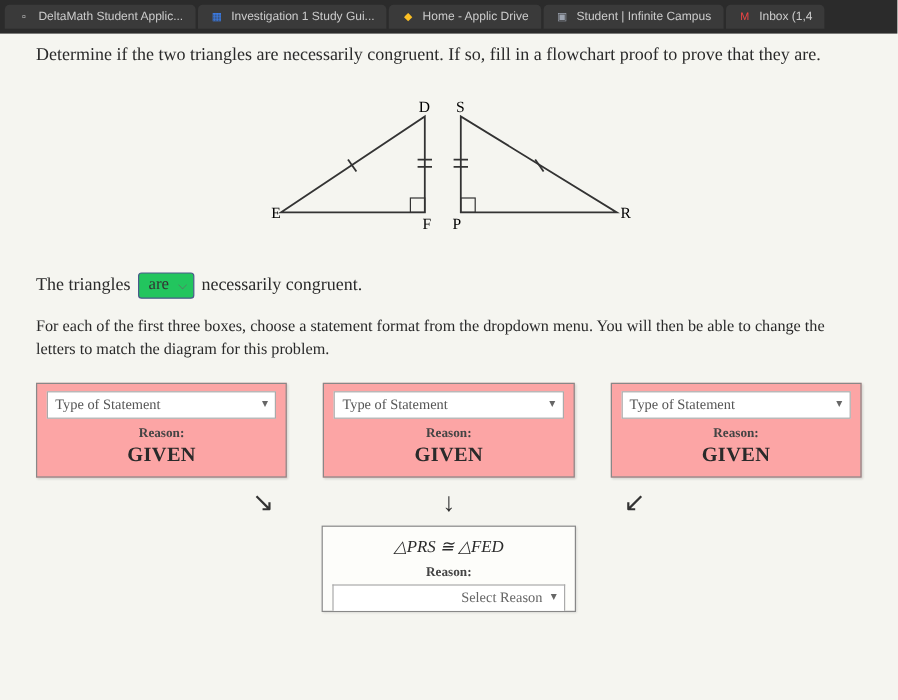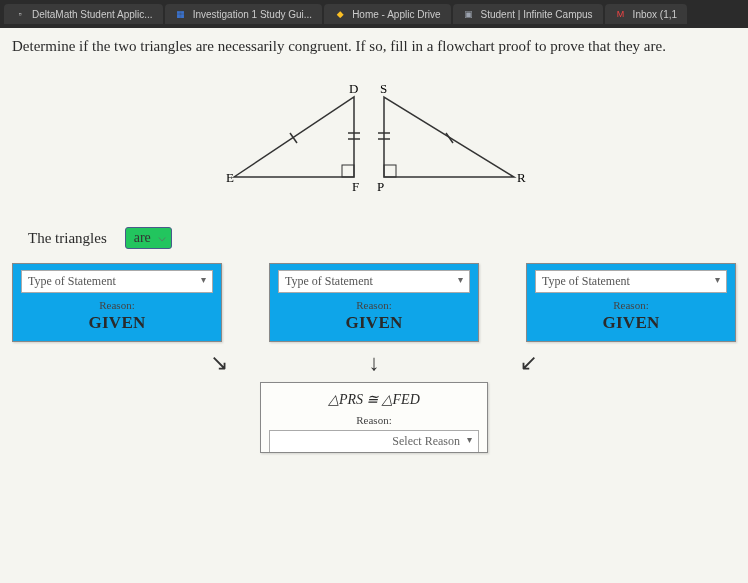--- a/index.html
+++ b/index.html
@@ -32,41 +32,41 @@
     }
     .tab-icon {
       width: 12px;
       height: 12px;
       display: inline-flex;
       align-items: center;
       justify-content: center;
       font-size: 9px;
     }
     .content {
-      padding: 8px 12px;
+      padding: 8px 30px;
       color: #2a2a2a;
     }
     .question {
       font-size: 15px;
       line-height: 1.4;
       margin-bottom: 20px;
       white-space: nowrap;
       overflow: hidden;
     }
     .diagram {
       display: flex;
       justify-content: center;
       margin: 10px 0 30px;
     }
     .sentence {
       font-size: 15px;
-      margin: 18px 16px 14px;
-      display: flex;
-      align-items: center;
-      gap: 18px;
+      margin: 18px 0 14px;
+      display: flex;
+      align-items: center;
+      gap: 6px;
     }
     .inline-select {
       border: 1px solid #4a5a8a;
       border-radius: 3px;
       padding: 2px 20px 2px 8px;
       font-family: inherit;
       font-size: 14px;
       background: #22c55e;
       position: relative;
       display: inline-flex;
@@ -86,21 +86,21 @@
       margin-bottom: 18px;
     }
     .boxes-row {
       display: flex;
       justify-content: space-between;
       gap: 30px;
       margin-bottom: 8px;
     }
     .proof-box {
       border: 1px solid #888;
-      background: #0ea5e9;
+      background: #fca5a5;
       width: 210px;
       padding: 6px 8px 8px;
       text-align: center;
       box-shadow: 1px 1px 2px rgba(0,0,0,0.15);
     }
     .stmt-select {
       border: 1px solid #aaa;
       padding: 3px 18px 3px 6px;
       font-size: 12px;
       color: #555;
@@ -113,20 +113,21 @@
       content: "▾";
       position: absolute;
       right: 6px;
       font-size: 10px;
       color: #666;
     }
     .reason-label {
       font-size: 11px;
       color: #444;
       margin-bottom: 2px;
+      font-weight: bold;
     }
     .reason-value {
       font-size: 17px;
       font-weight: 600;
       letter-spacing: 0.3px;
     }
     .arrows-row {
       display: flex;
       justify-content: center;
       gap: 140px;
@@ -134,21 +135,21 @@
       color: #333;
       margin: 4px 0 6px;
     }
     .conclusion-row {
       display: flex;
       justify-content: center;
     }
     .conclusion-box {
       border: 1px solid #888;
       background: #fdfdfa;
-      width: 228px;
+      width: 212px;
       padding: 8px 8px 0;
       text-align: center;
       box-shadow: 1px 1px 2px rgba(0,0,0,0.15);
     }
     .conclusion-stmt {
       font-size: 14px;
       font-style: italic;
       margin-bottom: 6px;
     }
     .select-reason {
@@ -185,21 +186,21 @@
   <div class="tab">
     <span class="tab-icon" style="color:#fbbf24">◆</span>
     <span>Home - Applic Drive</span>
   </div>
   <div class="tab">
     <span class="tab-icon" style="color:#9ca3af">▣</span>
     <span>Student | Infinite Campus</span>
   </div>
   <div class="tab">
     <span class="tab-icon" style="color:#ef4444">M</span>
-    <span>Inbox (1,1</span>
+    <span>Inbox (1,4</span>
   </div>
 </div>
 
 <div class="content">
   <div class="question">Determine if the two triangles are necessarily congruent. If so, fill in a flowchart proof to prove that they are.</div>
 
   <div class="diagram">
     <svg width="320" height="120" viewBox="0 0 320 120">
 
       <polygon points="20,100 140,20 140,100" fill="none" stroke="#333" stroke-width="1.5"></polygon>
@@ -224,22 +225,24 @@
       <text x="163" y="114" font-size="13" font-family="Georgia">P</text>
       <text x="303" y="105" font-size="13" font-family="Georgia">R</text>
     </svg>
   </div>
 
   <div class="sentence">
     <span>The triangles</span>
     <span class="inline-select">
       <span>are</span>
     </span>
-  </div>
-
+    <span>necessarily congruent.</span>
+  </div>
+
+  <div class="instructions">For each of the first three boxes, choose a statement format from the dropdown menu. You will then be able to change the letters to match the diagram for this problem.</div>
 
   <div class="boxes-row">
     <div class="proof-box">
       <div class="stmt-select">Type of Statement</div>
       <div class="reason-label">Reason:</div>
       <div class="reason-value">GIVEN</div>
     </div>
     <div class="proof-box">
       <div class="stmt-select">Type of Statement</div>
       <div class="reason-label">Reason:</div>

